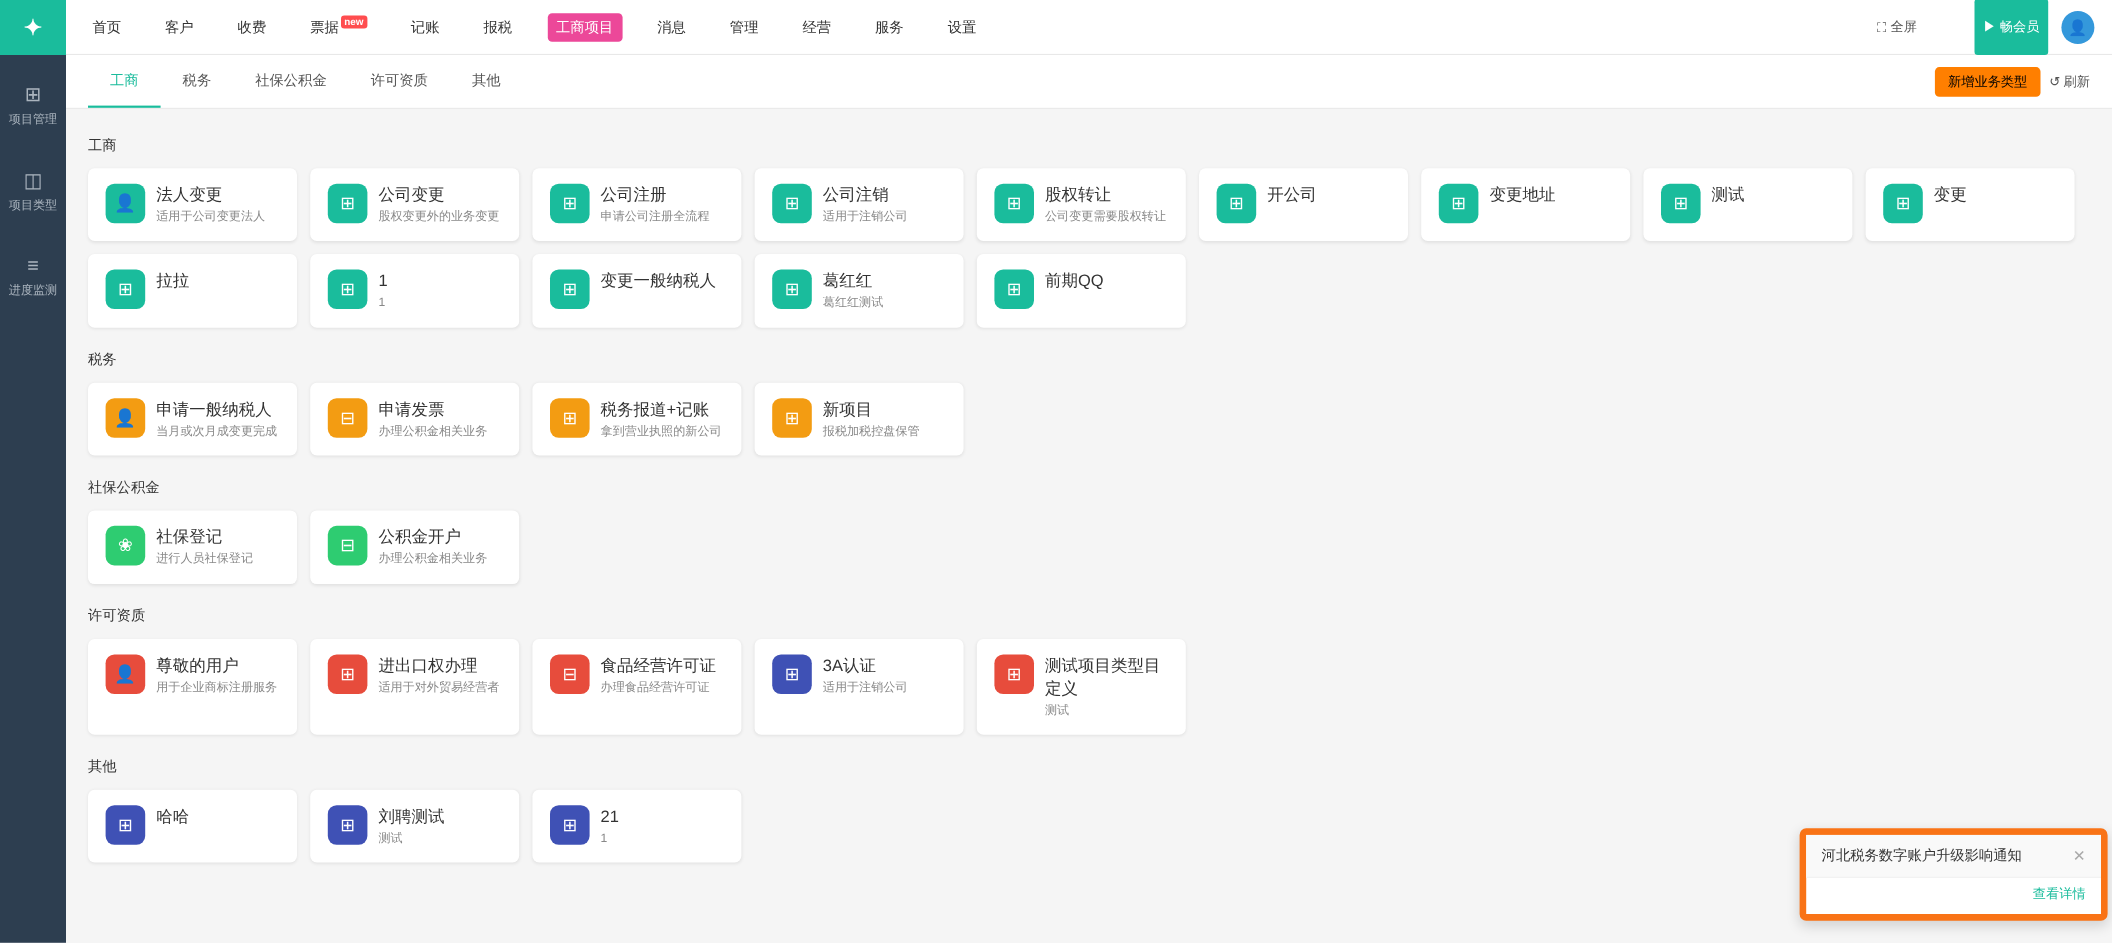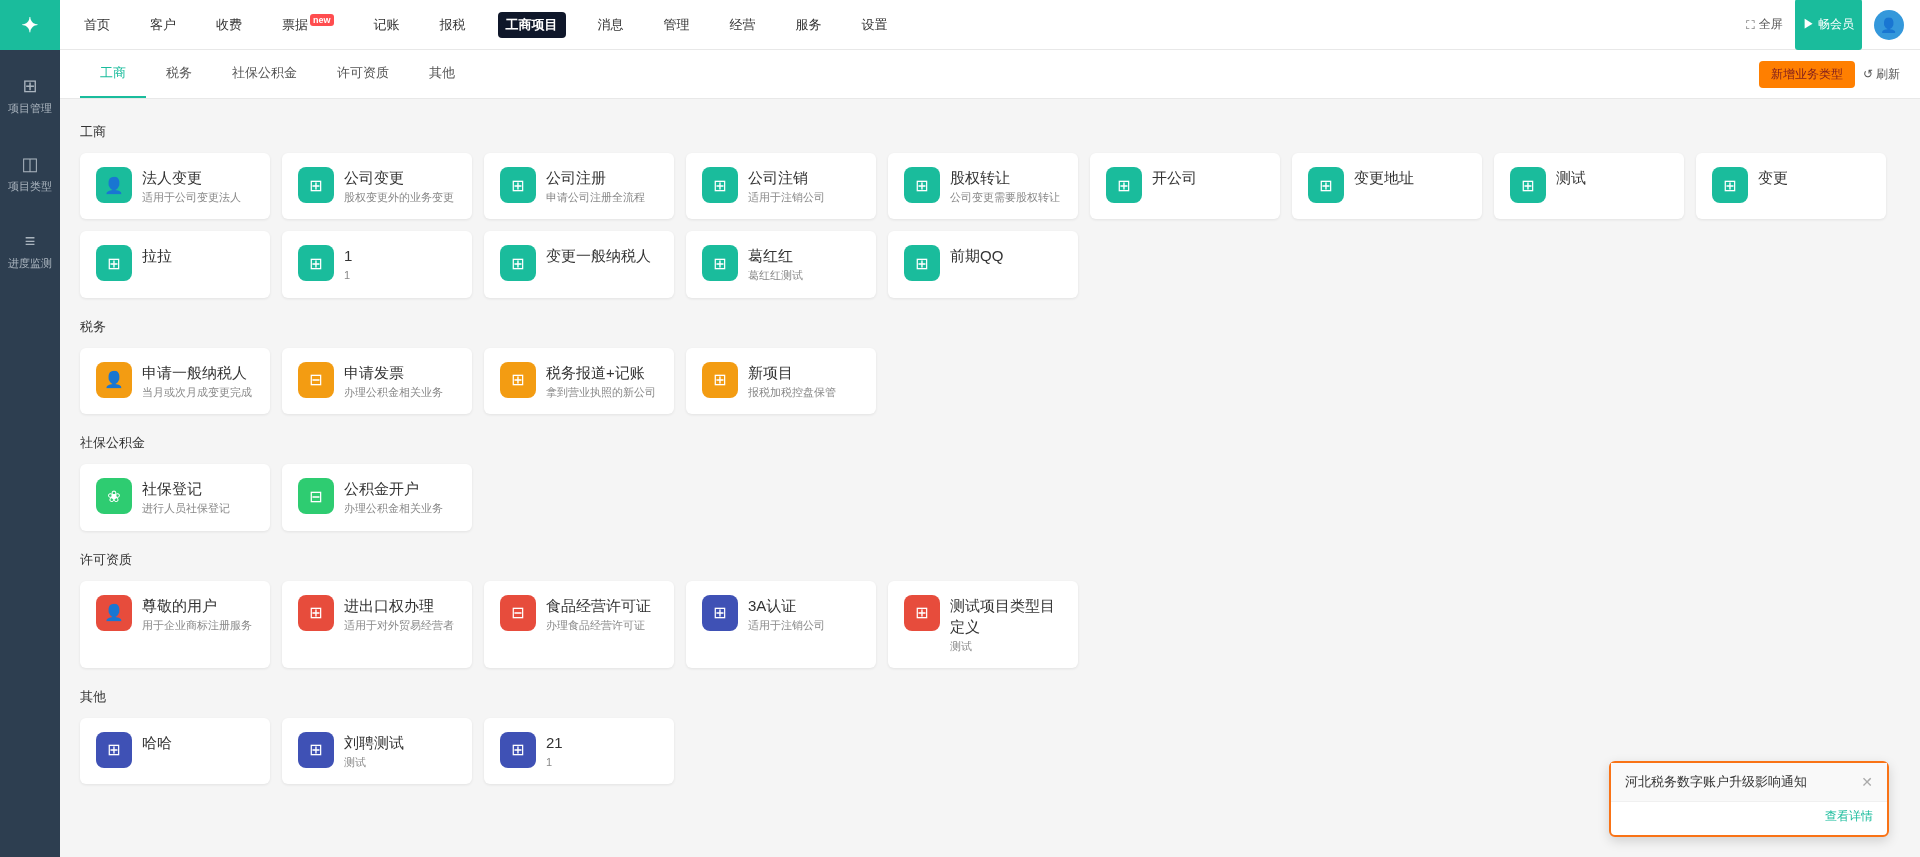--- a/index.html
+++ b/index.html
@@ -63,24 +63,23 @@
     }
     .topnav-item {
       color: #333;
       font-size: 13px;
       cursor: pointer;
       padding: 4px 8px;
       border-radius: 4px;
       white-space: nowrap;
     }
     .topnav-item.active {
-      background: #0f172a;
+      background: #ec4899;
       color: white;
       border-radius: 4px;
-      font-weight: bold;
     }
     .topnav-badge {
       display: inline-block;
       background: #ff4d4f;
       color: white;
       font-size: 9px;
       padding: 1px 3px;
       border-radius: 3px;
       margin-left: 2px;
       vertical-align: top;
@@ -107,20 +106,21 @@
       cursor: pointer;
     }
     .vip-btn {
       background: #1abc9c;
       color: white;
       border: none;
       padding: 17px 8px;
       border-radius: 3px;
       font-size: 12px;
       cursor: pointer;
+      margin-left: 40px;
     }
     .avatar {
       width: 30px;
       height: 30px;
       border-radius: 50%;
       background: #3498db;
       display: flex;
       align-items: center;
       justify-content: center;
       color: white;
@@ -167,21 +167,21 @@
     }
     .tab-actions {
       margin-left: auto;
       display: flex;
       align-items: center;
       gap: 8px;
       padding: 8px 0;
     }
     .new-business-btn {
       background: #ff7f00;
-      color: #7f1d1d;
+      color: #000000;
       border: none;
       padding: 5px 12px;
       border-radius: 4px;
       font-size: 12px;
       cursor: pointer;
     }
     .refresh-btn {
       background: none;
       border: none;
       color: #555;
@@ -264,24 +264,24 @@
       font-size: 11px;
       color: #888;
       line-height: 1.4;
       margin-top: 2px;
     }
 
     
     .notification-panel {
       position: fixed;
       bottom: 20px;
-      right: 31px;
+      right: 4px;
       width: 280px;
       background: white;
-      border: 2px solid #f97316;
+      border: 6px solid #f97316;
       border-radius: 6px;
       box-shadow: 0 4px 12px rgba(0,0,0,0.15);
       z-index: 100;
     }
     .notification-header {
       padding: 10px 14px;
       display: flex;
       align-items: center;
       justify-content: space-between;
       border-bottom: 1px solid #f0f0f0;

